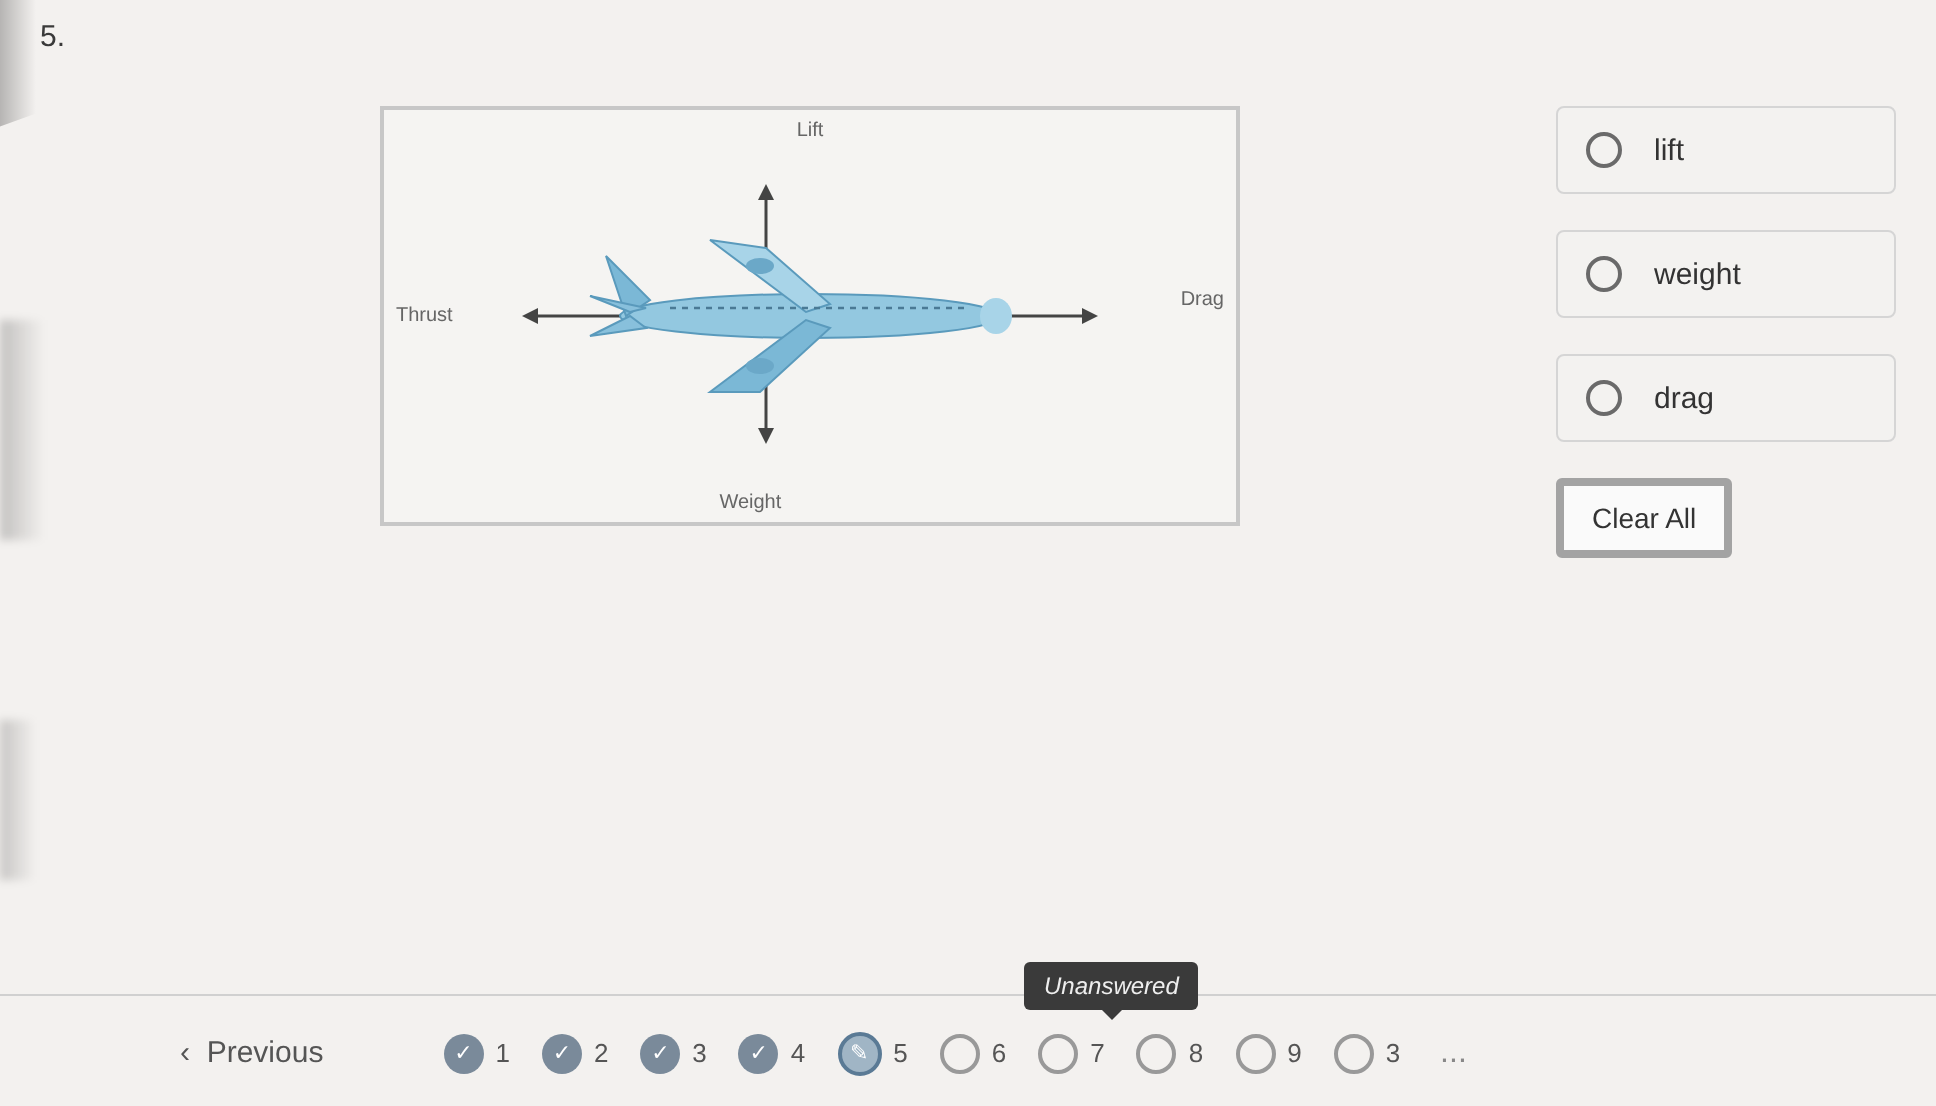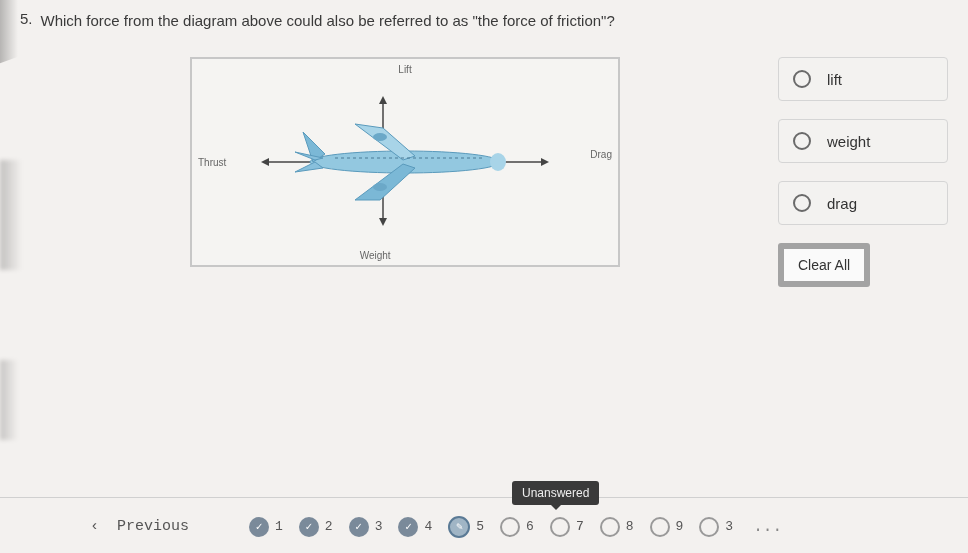--- a/index.html
+++ b/index.html
@@ -67,37 +67,36 @@
       background: #f3f2f0;
     }
     .radio {
       width: 18px; height: 18px;
       border: 2px solid #6a6a6a;
       border-radius: 50%;
       flex-shrink: 0;
     }
     .option-text { font-size: 15px; color: #333; }
     .clear-btn {
-      border: 6px solid #a3a3a3;
+      border: 4px solid #a3a3a3;
       background: #fafafa;
       padding: 8px 14px;
       font-size: 14px;
       border-radius: 3px;
       cursor: pointer;
       color: #333;
     }
     .footer {
       position: absolute;
       bottom: 12px;
       left: 0; right: 0;
       display: flex;
       align-items: center;
       padding: 0 20px;
       gap: 10px;
-      font-family: Liberation Mono, monospace;
     }
     .prev-btn {
       font-size: 15px;
       color: #555;
       cursor: pointer;
       padding: 6px 10px;
       margin-left: 60px;
       margin-right: 40px;
     }
     .nav-items { display: flex; align-items: center; gap: 16px; }
@@ -120,20 +119,21 @@
     .nav-num { font-size: 13px; color: #555; }
     .tooltip {
       position: absolute;
       bottom: 48px;
       left: 512px;
       background: #3a3a3a;
       color: #eee;
       font-size: 12px;
       padding: 5px 10px;
       border-radius: 3px;
+      font-style: italic;
     }
     .tooltip::after {
       content: '';
       position: absolute;
       bottom: -5px; left: 50%;
       transform: translateX(-50%);
       border: 5px solid transparent;
       border-top-color: #3a3a3a;
       border-bottom: none;
     }
@@ -173,21 +173,20 @@
 </head>
 <body>
 
 <div class="shadow-left"></div>
 <div class="shadow-left2"></div>
 <div class="shadow-left3"></div>
 
 <div class="question-area">
   <div class="question-row">
     <div class="q-num">5.</div>
-    <div class="q-text">Which force from the diagram above could also be referred to as "the force of friction"?</div>
   </div>
 
   <div class="content-flex">
     <div class="diagram">
       <div class="diagram-label label-lift">Lift</div>
       <div class="diagram-label label-weight">Weight</div>
       <div class="diagram-label label-thrust">Thrust</div>
       <div class="diagram-label label-drag">Drag</div>
       <svg class="plane-svg" viewBox="0 0 300 140">
 

